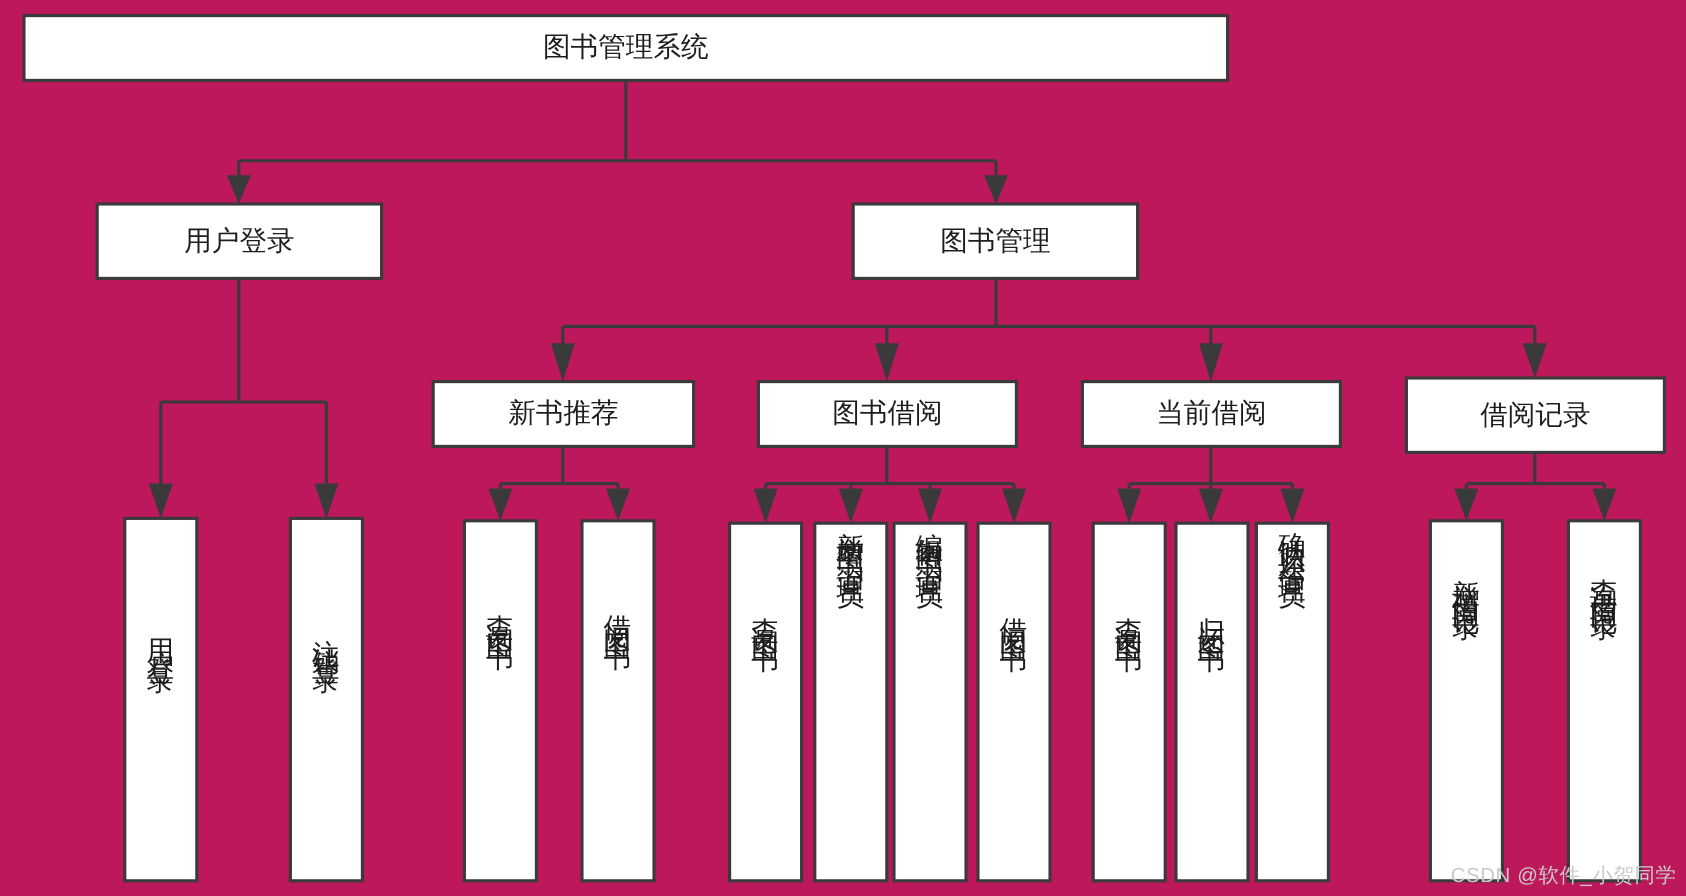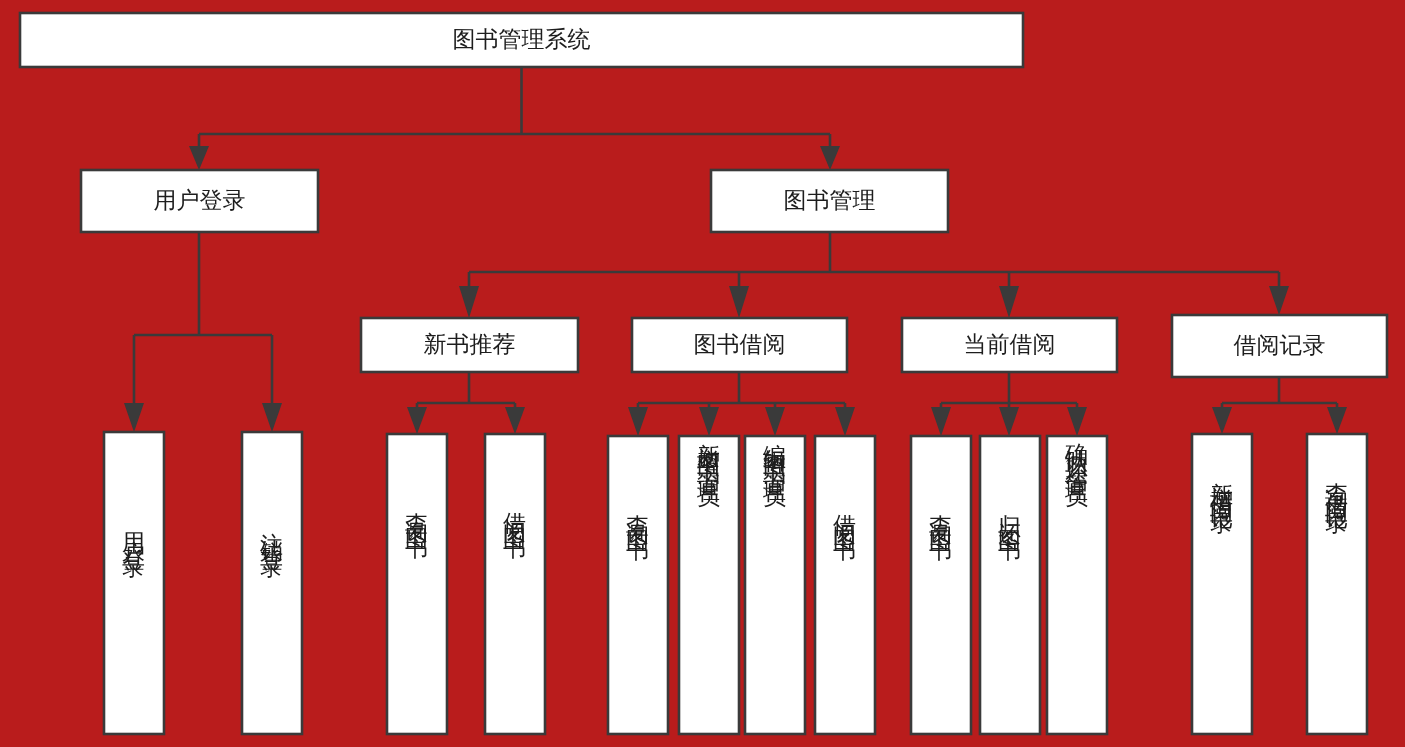--- a/index.html
+++ b/index.html
@@ -10,21 +10,21 @@
   body {
     width: 1405px;
     height: 747px;
     font-family: "Liberation Sans", "DejaVu Sans", sans-serif;
     overflow: hidden;
   }
   #diagram-root {
     position: relative;
     width: 1405px;
     height: 747px;
-    background: #b91c1c;
+    background: #be185d;
   }
   svg.diagram-canvas {
     position: absolute;
     left: 0;
     top: 0;
     width: 1405px;
     height: 747px;
     display: block;
   }
   .node-box {
@@ -230,14 +230,15 @@
       <text class="node-label-v" x="941" y="512" writing-mode="tb" style="writing-mode:tb;letter-spacing:8px;" text-anchor="start">查询图书</text>
       <text class="node-label-v" x="1010" y="512" writing-mode="tb" style="writing-mode:tb;letter-spacing:8px;" text-anchor="start">归还图书</text>
       <text class="node-label-v" x="1077" y="452" writing-mode="tb" style="writing-mode:tb;letter-spacing:6px;" text-anchor="start">确认归还（管理员）</text>
 
       <text class="node-label-v" x="1222" y="482" writing-mode="tb" style="writing-mode:tb;letter-spacing:6px;" text-anchor="start">新增借阅记录</text>
       <text class="node-label-v" x="1337" y="482" writing-mode="tb" style="writing-mode:tb;letter-spacing:6px;" text-anchor="start">查询借阅记录</text>
     </g>
 
   </svg>
 
+  <div class="watermark-text">CSDN @软件_小贺同学</div>
 
 </div>
 
 </body></html>

